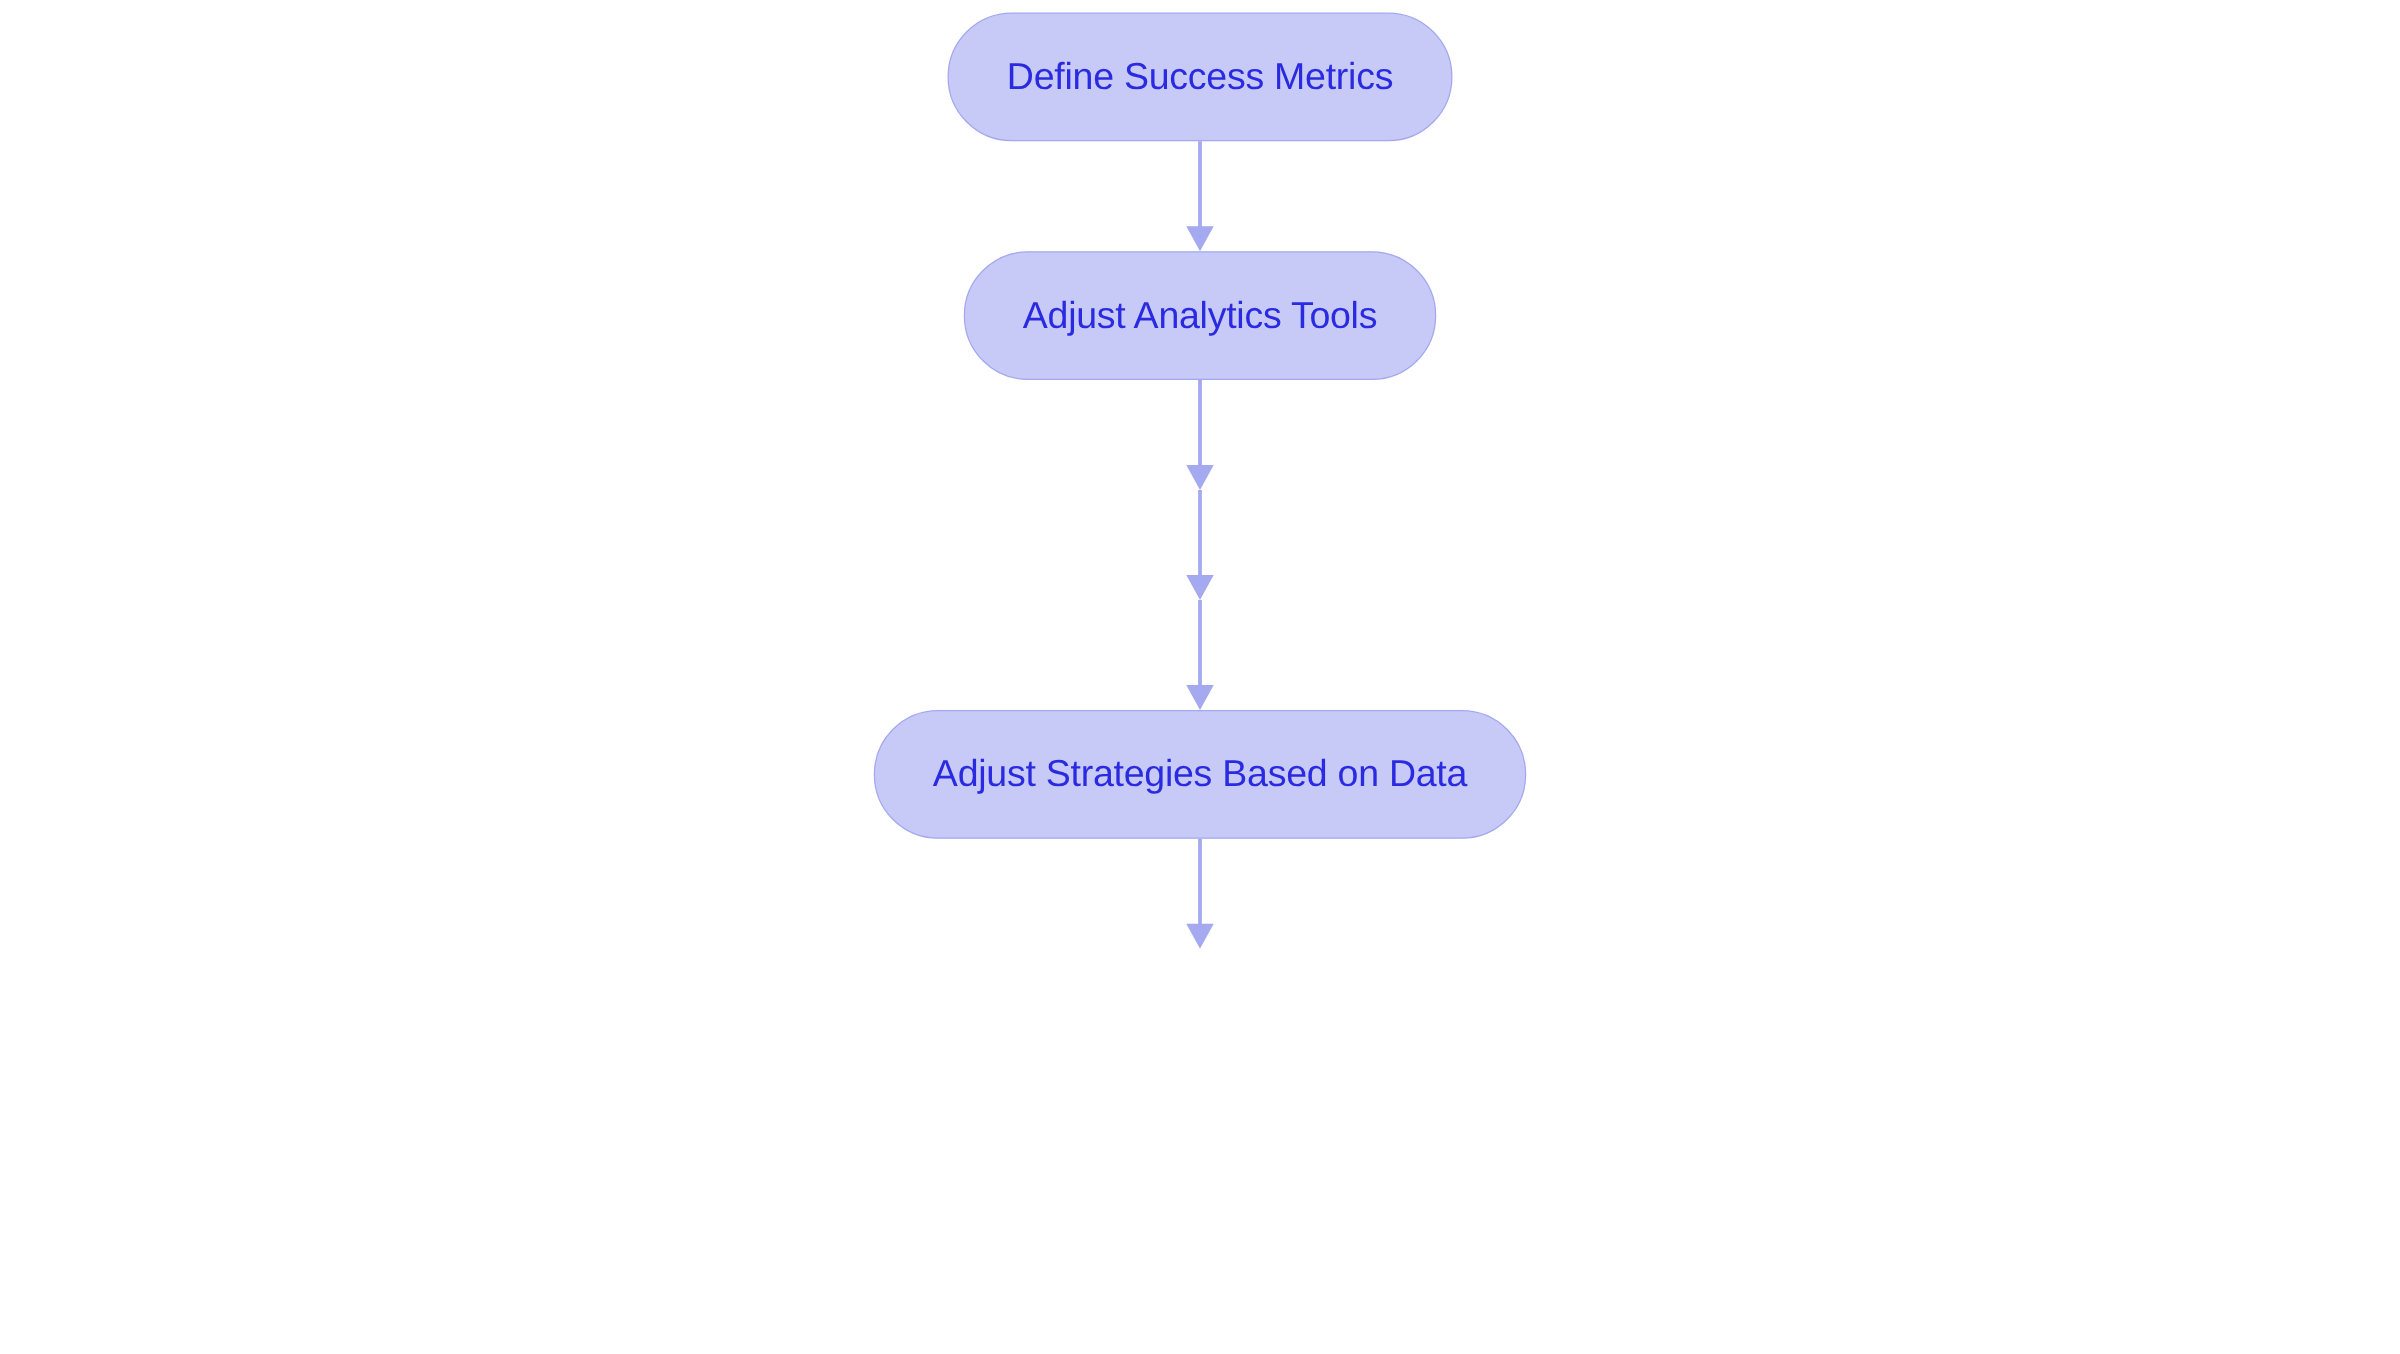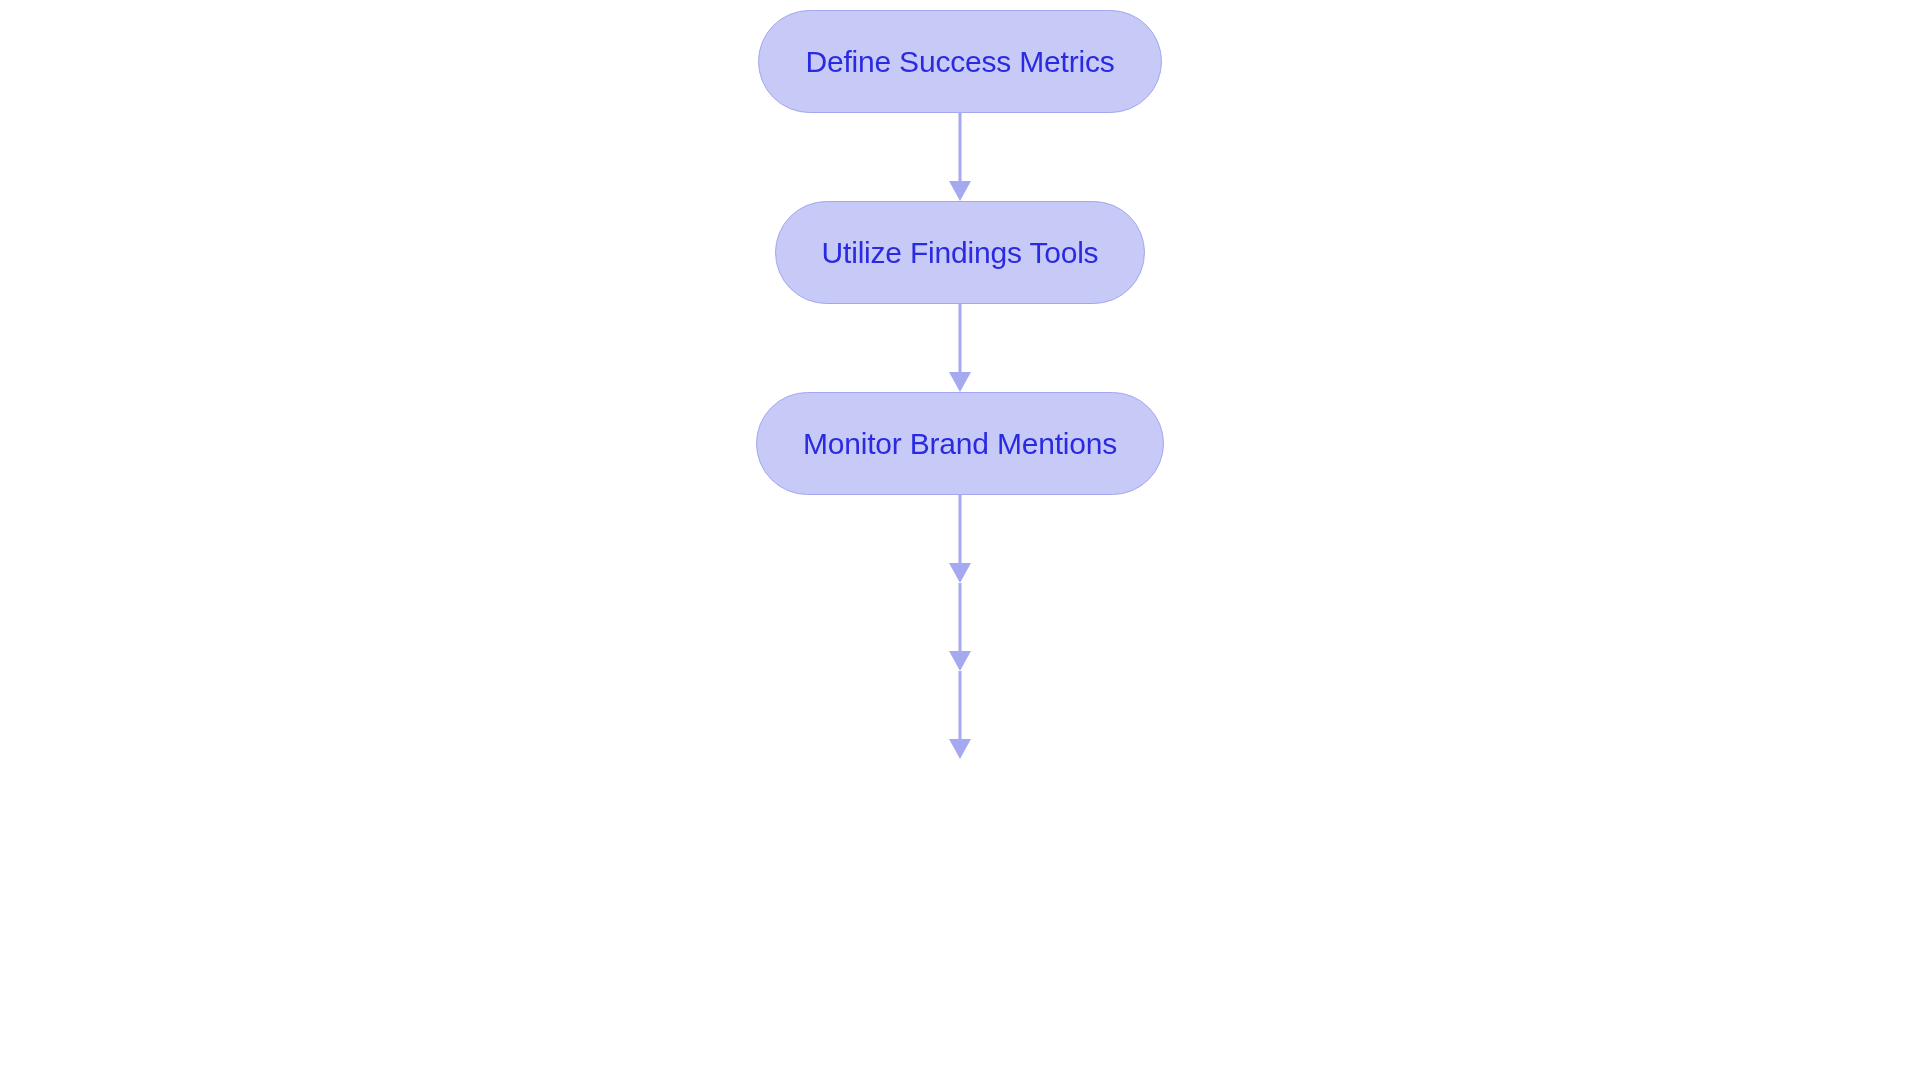--- a/index.html
+++ b/index.html
@@ -98,44 +98,44 @@
     <div class="node">
       <span class="node-label">Define Success Metrics</span>
     </div>
 
     <div class="connector">
       <div class="line"></div>
       <div class="arrowhead"></div>
     </div>
 
     <div class="node">
-      <span class="node-label">Utilize Findings Tools</span>
-    </div>
-
-    <div class="connector">
-      <div class="line"></div>
-      <div class="arrowhead"></div>
-    </div>
-
-    <div class="node">
-      <span class="node-label">Monitor Brand Mentions</span>
+      <span class="node-label">Adjust Analytics Tools</span>
     </div>
 
     <div class="connector">
       <div class="line"></div>
       <div class="arrowhead"></div>
     </div>
 
 
     <div class="connector">
       <div class="line"></div>
       <div class="arrowhead"></div>
     </div>
 
 
     <div class="connector">
       <div class="line"></div>
       <div class="arrowhead"></div>
     </div>
 
+    <div class="node">
+      <span class="node-label">Adjust Strategies Based on Data</span>
+    </div>
+
+    <div class="connector">
+      <div class="line"></div>
+      <div class="arrowhead"></div>
+    </div>
+
 
   </div>
 </div>
 
 </body></html>

